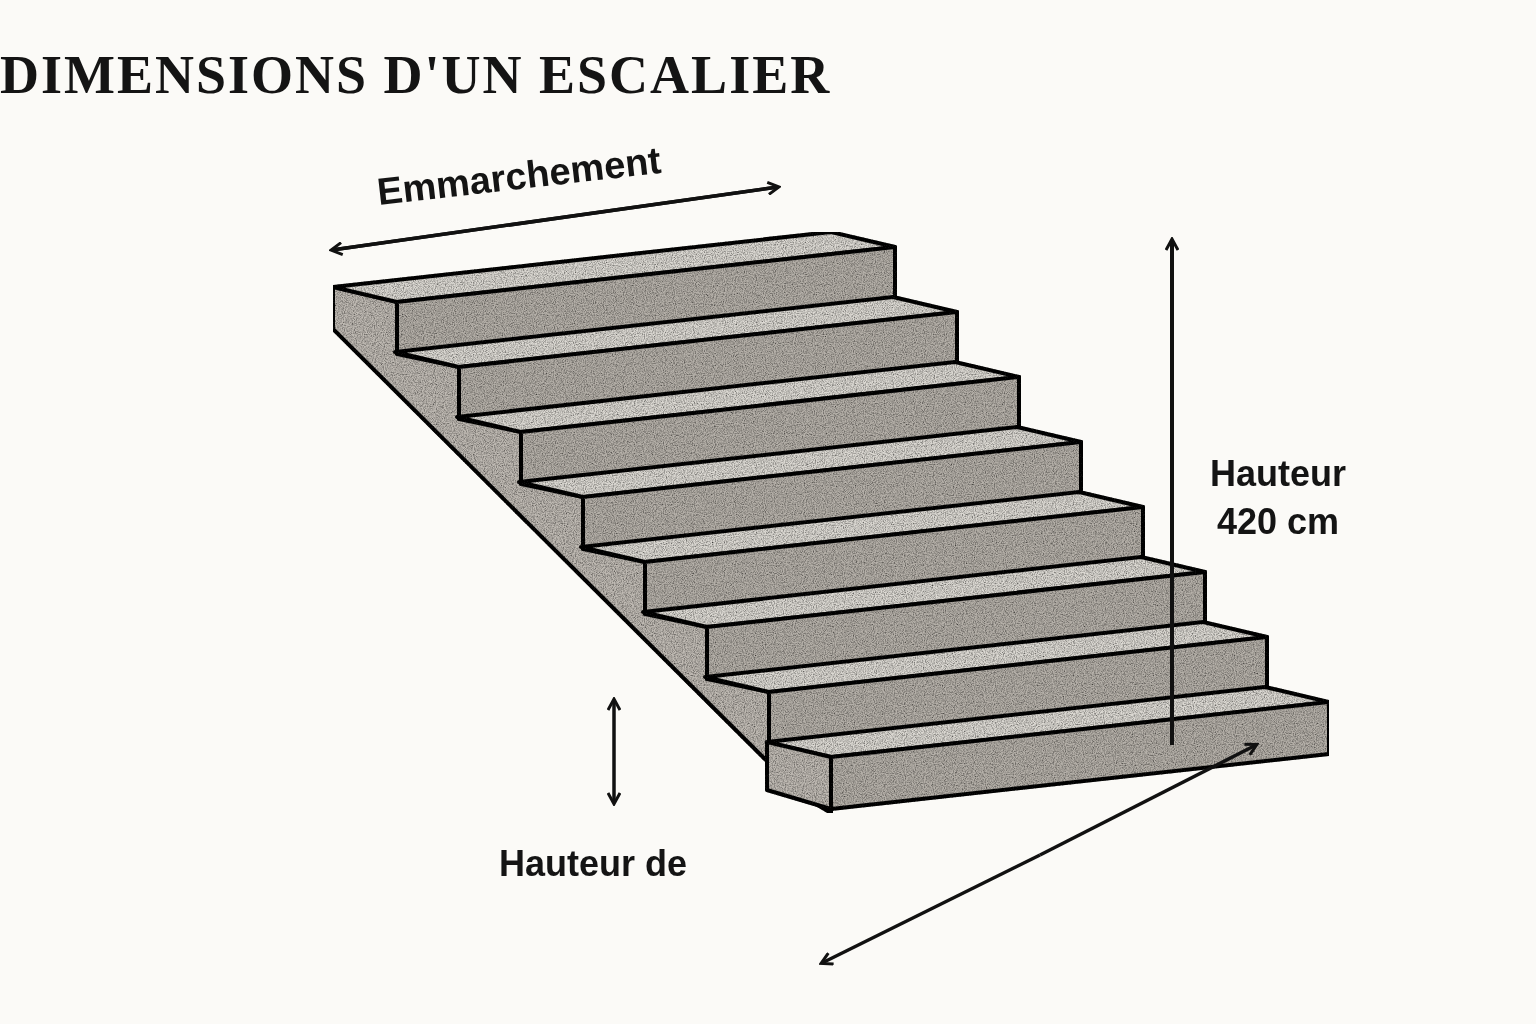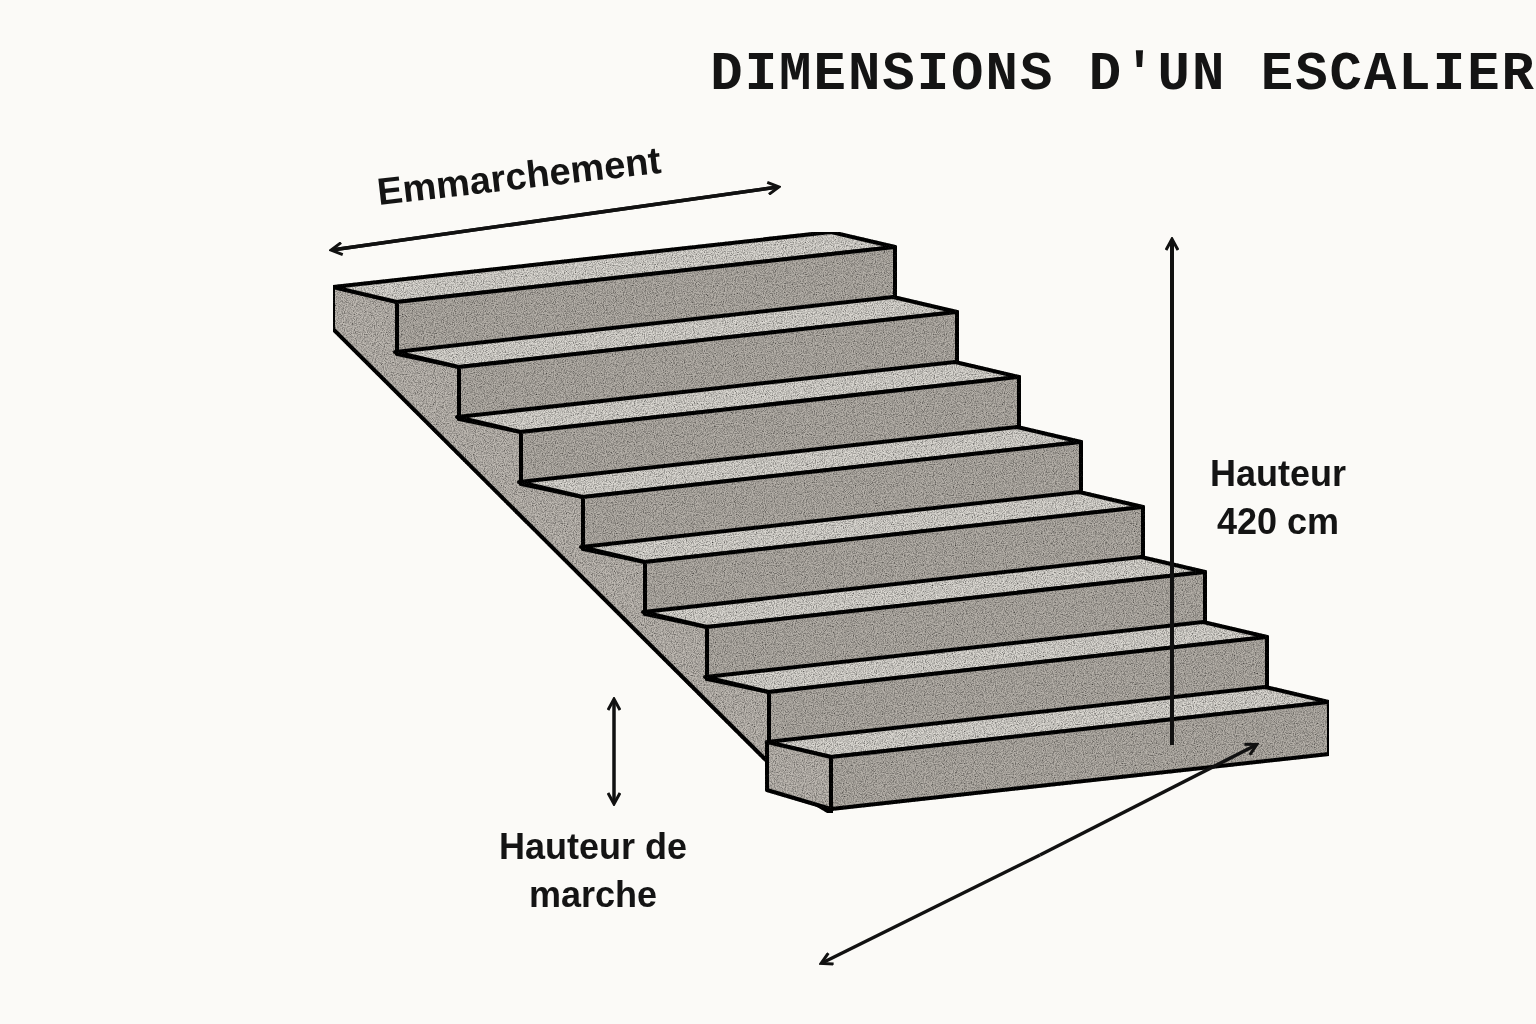--- a/index.html
+++ b/index.html
@@ -5,37 +5,37 @@
     html, body { margin: 0; padding: 0; }
     body {
       width: 1536px; height: 1024px; overflow: hidden;
       background: #fbfaf7;
       font-family: "DejaVu Sans", "Liberation Sans", sans-serif;
       position: relative;
     }
     #diagram { position: absolute; left: 0; top: 0; }
     .title {
       position: absolute; left: 0; width: 1536px; top: 44px;
-      text-align: right; font-size: 54px; font-weight: bold;
+      text-align: left; font-size: 54px; font-weight: bold;
       letter-spacing: 2px; color: #141414;
-      font-family: Liberation Mono, monospace;
+      font-family: Liberation Serif, serif;
     }
     .label {
       position: absolute; color: #141414; font-weight: bold;
       font-size: 36px; line-height: 48px; text-align: center;
       font-family: "Liberation Sans", "DejaVu Sans", sans-serif;
     }
     .label span { display: block; }
     .lbl-emm {
       left: 380px; top: 168px; font-size: 38px;
       transform: rotate(-6.5deg); transform-origin: left bottom;
     }
     .lbl-hauteur { left: 1198px; top: 450px; width: 160px; }
     .lbl-giron { left: 420px; top: 674px; width: 160px; }
-    .lbl-hm { left: 478px; top: 823px; width: 230px; }
+    .lbl-hm { left: 478px; top: 840px; width: 230px; }
   </style>
 </head>
 <body>
 
 <svg id="diagram" width="1536" height="1024" viewBox="0 0 1536 1024" xmlns="http://www.w3.org/2000/svg">
   <defs>
     <marker id="arrowhead" markerWidth="14" markerHeight="14" refX="11" refY="7" orient="auto" markerUnits="userSpaceOnUse">
       <path d="M1,1 L12,7 L1,13" fill="none" stroke="#111" stroke-width="3" stroke-linejoin="miter"></path>
     </marker>
     <filter id="grain" x="0" y="0" width="100%" height="100%">
@@ -89,14 +89,13 @@
 <div class="label lbl-hauteur">
   <span>Hauteur</span>
   <span>420 cm</span>
 </div>
 
 <div class="label lbl-giron">
 </div>
 
 <div class="label lbl-hm">
   <span>Hauteur de</span>
-  <span>marche</span>
 </div>
 
 </body></html>

